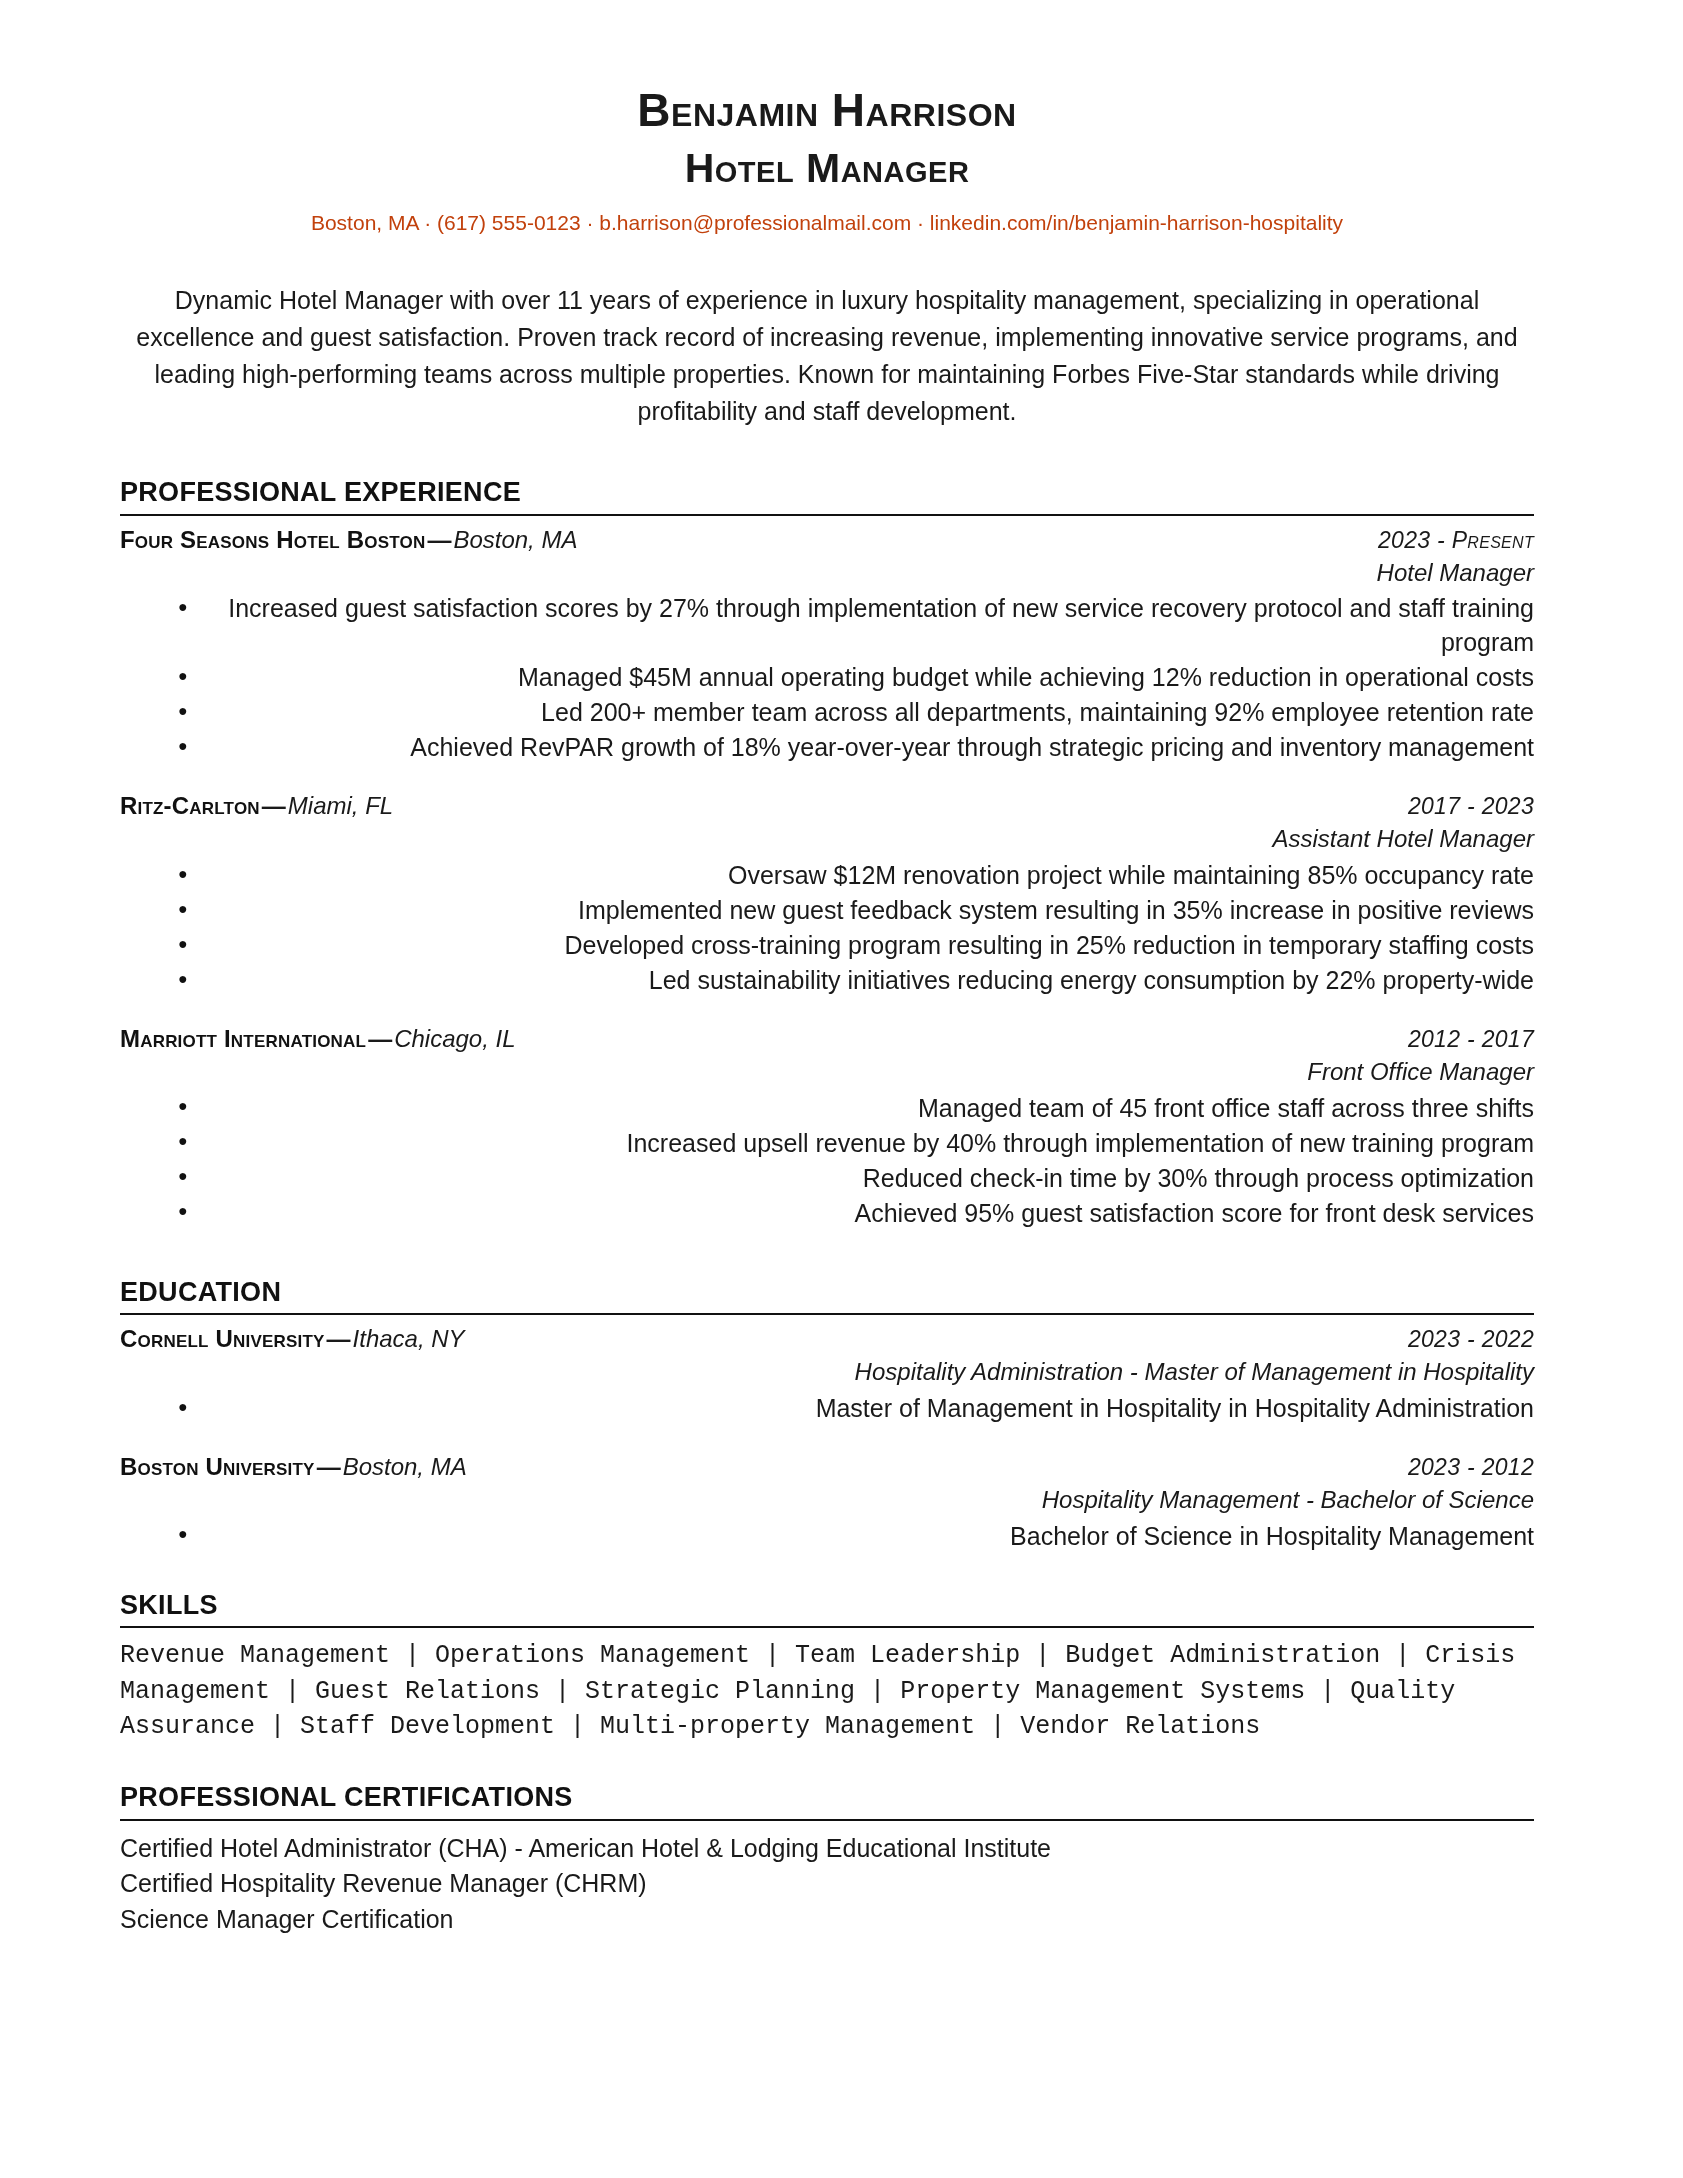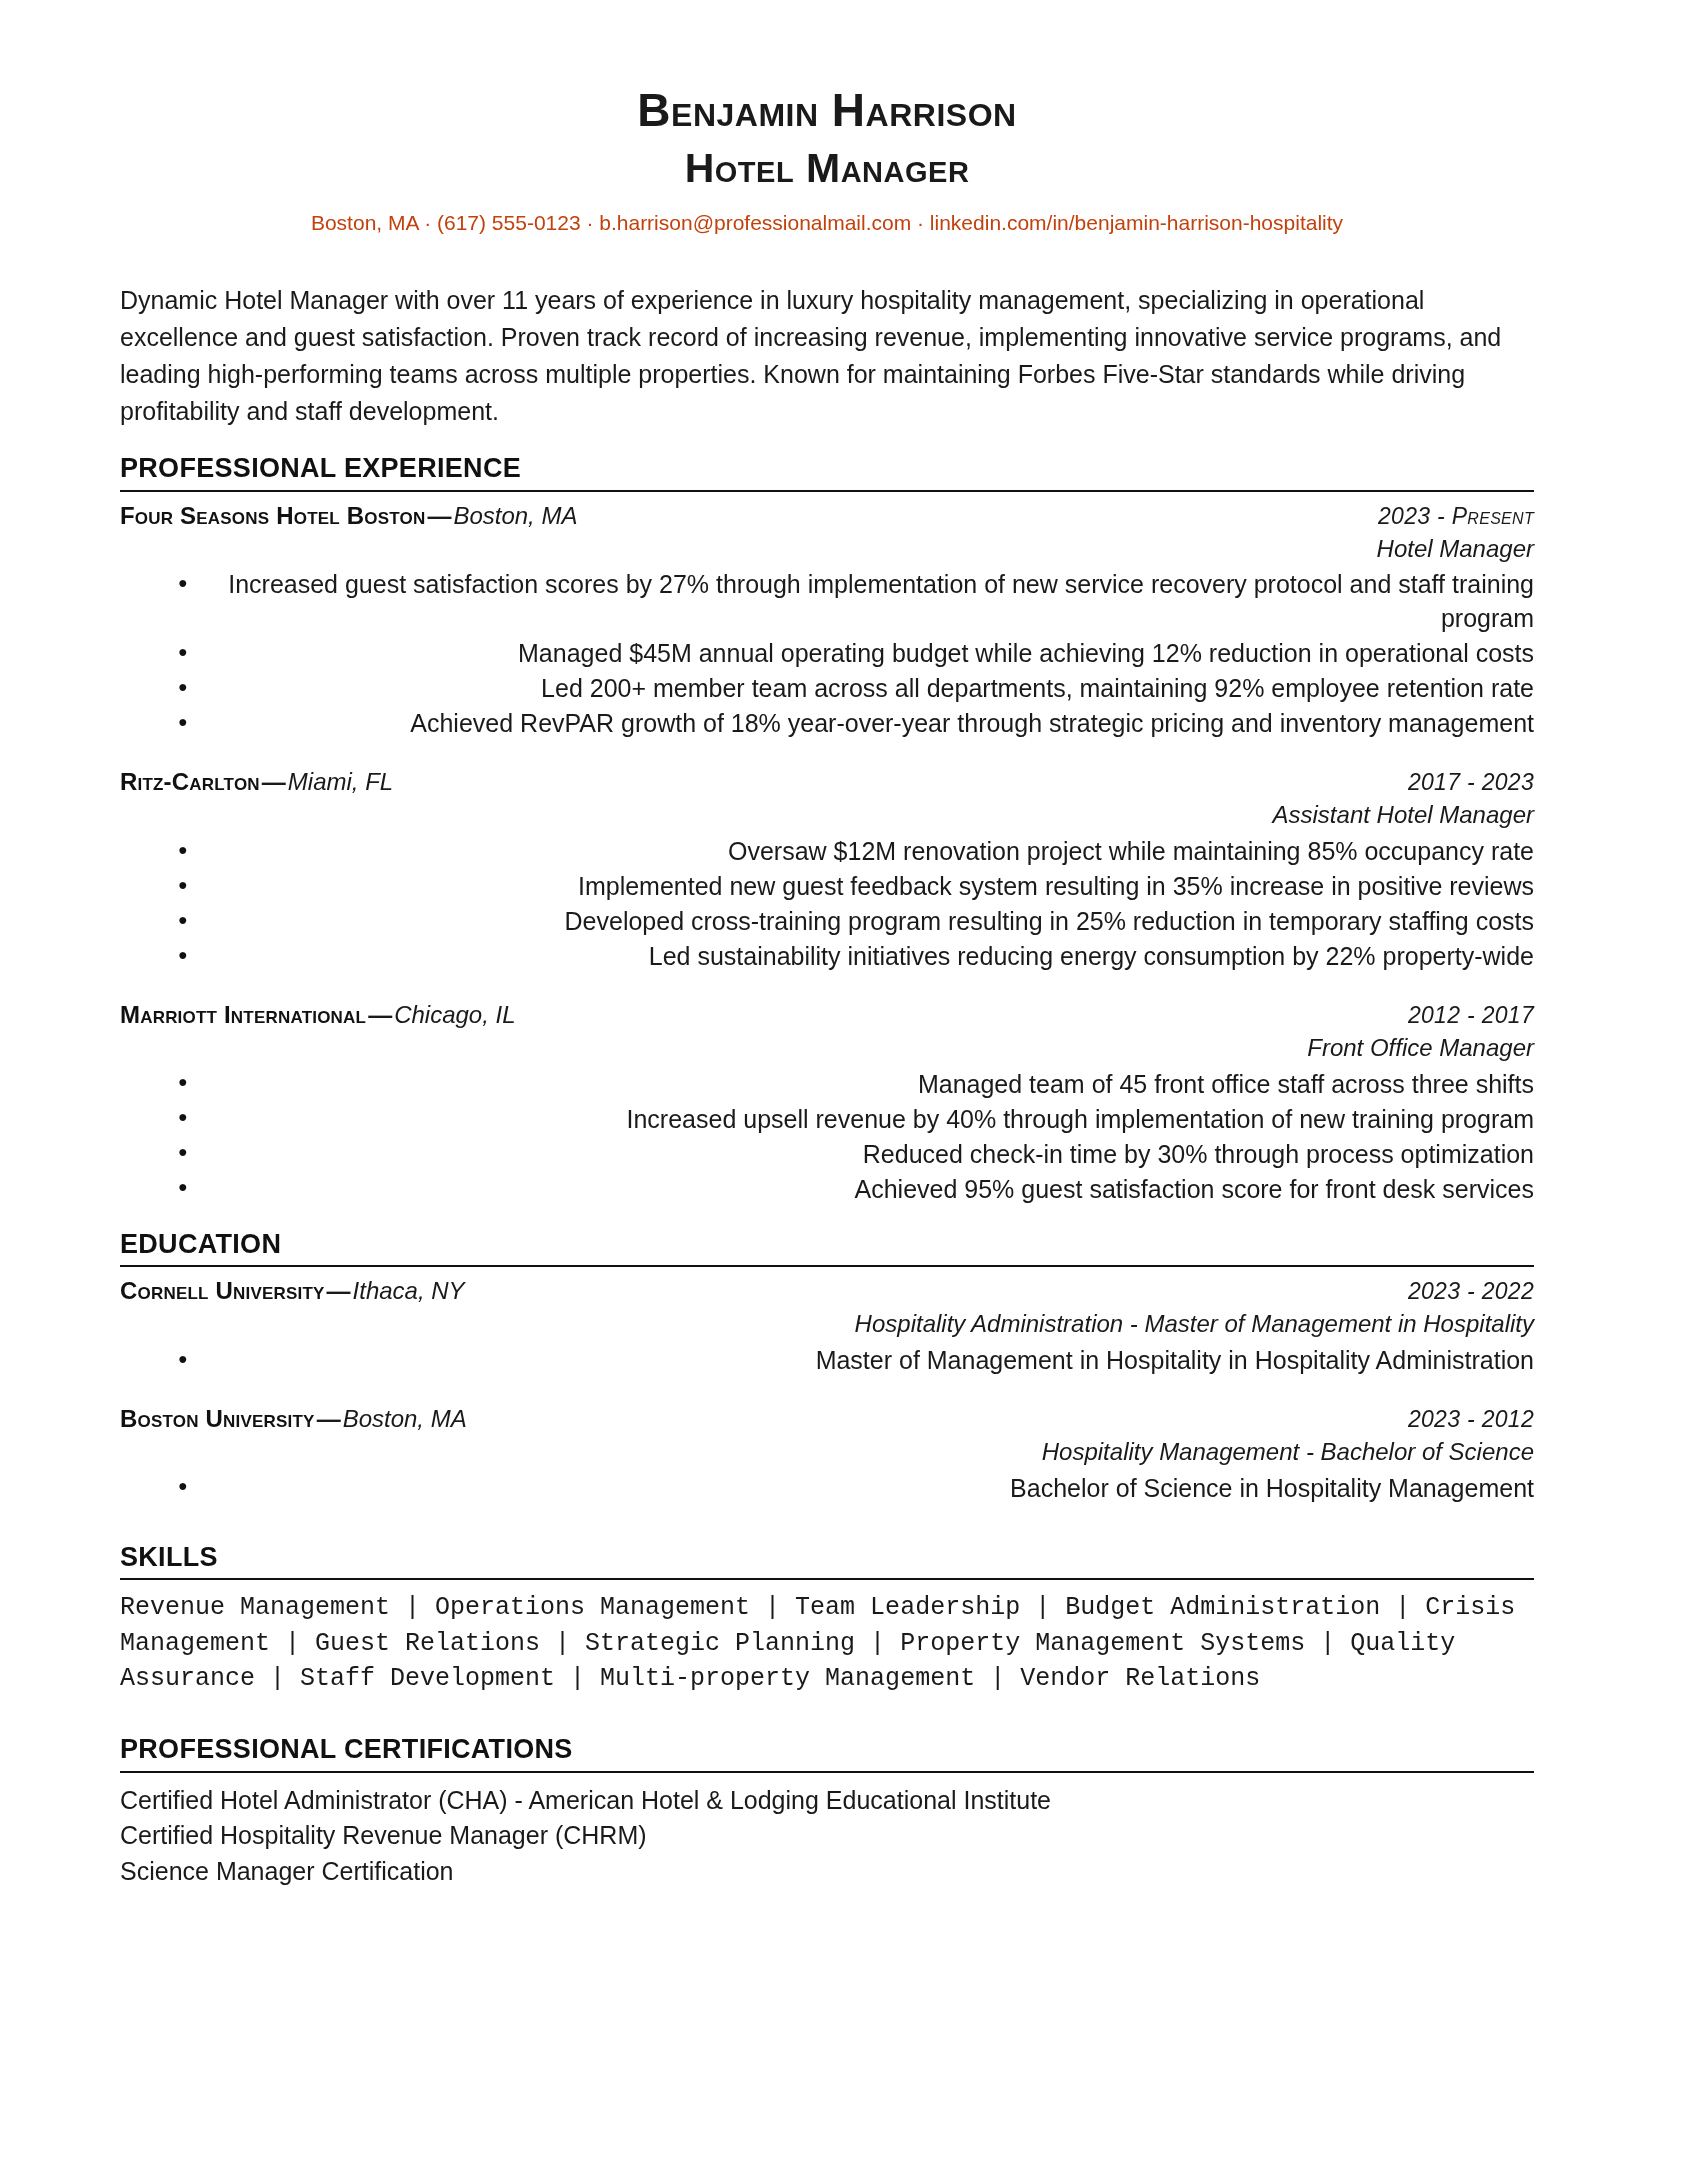--- a/index.html
+++ b/index.html
@@ -48,27 +48,27 @@
     line-height: 1.3;
     margin: 16px 0 0 0;
     color: #c2410c;
   }
 
   
   .summary {
     margin: 46px 0 0 0;
     font-size: 25px;
     line-height: 1.48;
-    text-align: left;
+    text-align: center;
     color: #1a1a1a;
   }
 
   
   .section {
-    margin-top: 24px;
+    margin-top: 48px;
   }
   .section.tight { margin-top: 38px; }
   .section-title {
     font-size: 27px;
     font-weight: 700;
     letter-spacing: 0.3px;
     line-height: 1.1;
     margin: 0 0 6px 0;
     color: #111111;
   }

